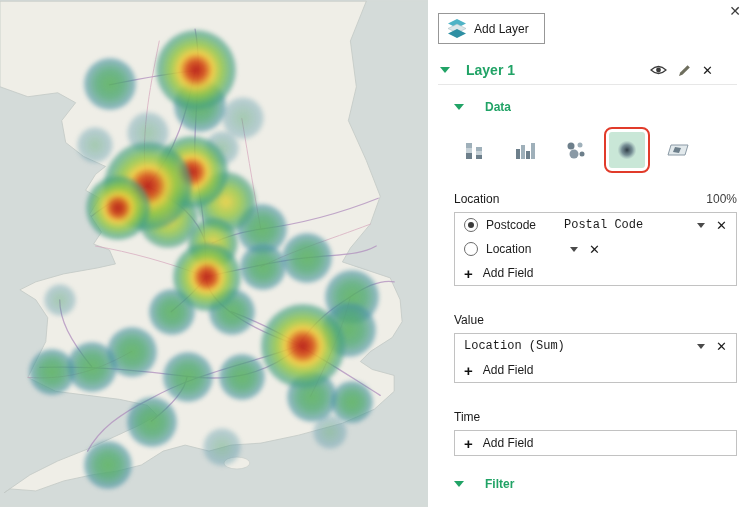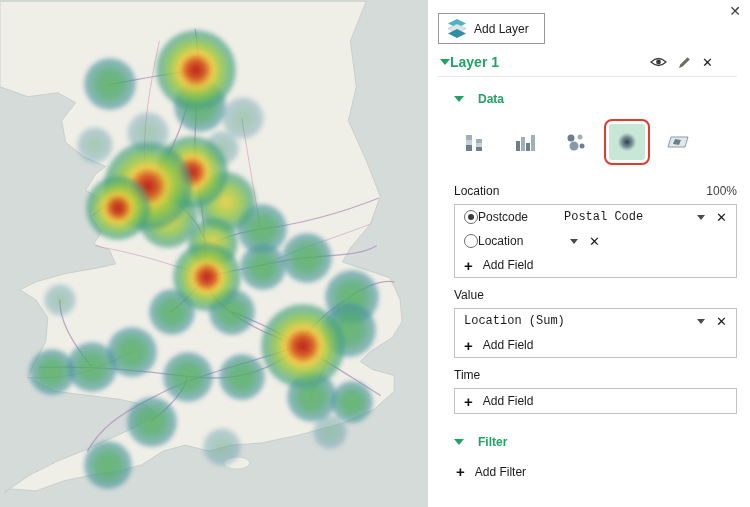--- a/index.html
+++ b/index.html
@@ -26,54 +26,54 @@
       rgba(90,165,120,.50) 0%, rgba(70,140,162,.35) 55%, rgba(70,120,180,0) 100%);}
 
   
   .panel{position:absolute;left:428px;top:0;width:322px;height:507px;background:#fff;
          box-sizing:border-box;padding:0 13px 0 10px;}
   .pane-close{position:absolute;top:4px;right:9px;font-size:14px;color:#3c3c3c;cursor:pointer;line-height:1;}
 
   .add-layer{margin-top:13px;display:inline-flex;align-items:center;gap:8px;background:#fff;
              border:1px solid #979797;padding:5px 15px 5px 9px;font-size:12px;color:#1a1a1a;cursor:pointer;}
 
-  .layer-header{margin-top:8px;display:flex;align-items:center;gap:0;padding:2px 0 6px 2px;
+  .layer-header{margin-top:16px;display:flex;align-items:center;gap:16px;padding:2px 0 6px 2px;
                 border-bottom:1px solid #e7e7e7;}
   .layer-title{color:#21a366;font-size:14px;font-weight:700;}
   .hdr-icons{margin-left:auto;margin-right:24px;display:flex;align-items:center;gap:11px;}
   .iconbtn{background:none;border:none;padding:0;margin:0;cursor:pointer;display:flex;align-items:center;color:#1a1a1a;}
   .xbtn{font-size:13px;color:#1a1a1a;line-height:1;cursor:pointer;background:none;border:none;padding:0;}
 
   .tri{width:0;height:0;border-left:5px solid transparent;border-right:5px solid transparent;
        border-top:6px solid #21a366;display:inline-block;cursor:pointer;}
-  .sec-hdr{margin-top:15px;margin-left:16px;display:flex;align-items:center;gap:14px;}
+  .sec-hdr{margin-top:15px;margin-left:16px;display:flex;align-items:center;gap:21px;}
   .sec-title{color:#21a366;font-weight:700;font-size:12px;}
 
   .viz-row{margin-top:13px;margin-left:18px;display:flex;align-items:center;gap:15px;height:46px;}
   .viz-btn{width:36px;height:36px;display:flex;align-items:center;justify-content:center;
            background:none;border:none;border-radius:3px;cursor:pointer;padding:0;}
   .viz-btn.selected{background:#c9e7d7;outline:2px solid #e13b2a;outline-offset:3px;}
 
   .label-row{margin-top:19px;margin-left:16px;display:flex;align-items:baseline;color:#1a1a1a;}
   .geo-link{margin-left:auto;color:#404040;cursor:pointer;}
 
   .fieldbox{margin-top:6px;margin-left:16px;border:1px solid #c2c2c2;background:#fff;}
   .frow{display:flex;align-items:center;height:24px;padding:0 9px;}
-  .optwrap{display:flex;align-items:center;width:100px;}
+  .optwrap{display:flex;align-items:center;gap:8px;width:100px;}
   .radio{width:12px;height:12px;border:1px solid #6b6b6b;border-radius:50%;display:inline-flex;
          align-items:center;justify-content:center;background:#fff;box-sizing:content-box;cursor:pointer;}
   .radio.sel::after{content:'';width:6px;height:6px;border-radius:50%;background:#3b3b3b;}
   .fieldval{flex:1;color:#1a1a1a;cursor:pointer;font-family:Liberation Mono, monospace;}
   .caret{width:0;height:0;border-left:4px solid transparent;border-right:4px solid transparent;
          border-top:5px solid #4a4a4a;display:inline-block;margin:0 11px 0 6px;cursor:pointer;}
   .addbtn{display:flex;align-items:center;gap:10px;background:none;border:none;font-size:12px;
           padding:0;cursor:pointer;color:#1a1a1a;font-family:inherit;}
   .plus{font-size:15px;font-weight:700;color:#111;line-height:1;}
   .mt20{margin-top:21px;}
-  .mt26{margin-top:10px;align-items:center;}
+  .mt26{margin-top:27px;align-items:center;}
   .addfilter{margin-top:15px;margin-left:18px;}
 </style>
 </head>
 <body>
 
 <div class="app">
 
   <div class="map">
     <svg class="basemap" width="428" height="507" viewBox="0 0 430 507">
       <rect x="0" y="0" width="430" height="507" fill="#d4dbd9"></rect>

